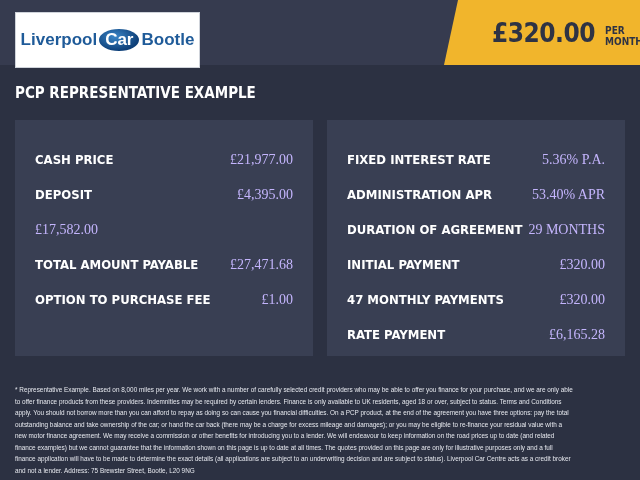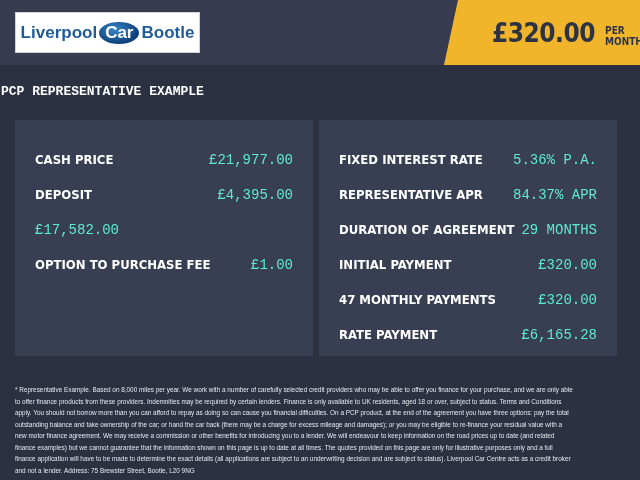--- a/index.html
+++ b/index.html
@@ -1,30 +1,30 @@
 <!DOCTYPE html>
 <html><head>
 <meta charset="utf-8">
 <style>
   * { box-sizing: border-box; margin: 0; padding: 0; }
   html, body { width: 640px; height: 480px; overflow: hidden; }
   body { background: #2c3142; font-family: "DejaVu Sans Condensed", "DejaVu Sans", "Liberation Sans", sans-serif; color: #fff; position: relative; }
   .header { position: absolute; left: 0; top: 0; width: 640px; height: 65px; background: #363b4f; }
-  .logo { position: absolute; left: 15px; top: 12px; width: 185px; height: 41px; background: #fff; border: 1px solid #cfd3da; display: flex; align-items: center; justify-content: center; font-family: "Liberation Sans", sans-serif; font-weight: bold; font-size: 17px; color: #1f5b99; white-space: nowrap; }
+  .logo { position: absolute; left: 15px; top: 12px; width: 185px; height: 56px; background: #fff; border: 1px solid #cfd3da; display: flex; align-items: center; justify-content: center; font-family: "Liberation Sans", sans-serif; font-weight: bold; font-size: 17px; color: #1f5b99; white-space: nowrap; }
   .logo .car { display: inline-block; background: radial-gradient(ellipse at 40% 35%, #3b86c8, #0d3f78 70%); color: #fff; border-radius: 50%; padding: 1px 6px; margin: 0 2px; font-size: 17px; }
   .price-badge { position: absolute; right: 0; top: 0; width: 196px; height: 65px; background: #f1b52c; clip-path: polygon(14px 0, 100% 0, 100% 100%, 0 100%); display: flex; align-items: center; padding-left: 48px; color: #2e3344; }
   .price-amount { font-size: 26px; font-weight: bold; letter-spacing: -0.5px; }
   .price-suffix { font-size: 10px; font-weight: bold; margin-left: 10px; margin-top: 6px; }
-  .section-title { position: absolute; left: 1px; top: 84px; font-size: 13px; font-weight: bold; letter-spacing: 0; font-family: Liberation Mono, monospace; }
+  .section-title { position: absolute; left: 15px; top: 84px; font-size: 15px; font-weight: bold; letter-spacing: 0; }
   .panel { position: absolute; top: 120px; width: 298px; height: 236px; background: #393f53; padding: 22px 20px 8px 20px; }
   .panel.left { left: 15px; }
-  .panel.right { left: 319px; }
+  .panel.right { left: 327px; }
   .row { display: flex; justify-content: space-between; align-items: center; height: 35px; }
   .row .label { font-size: 13px; font-weight: bold; color: #ffffff; }
-  .row .value { font-size: 14px; color: #5eead4; font-family: Liberation Mono, monospace; }
+  .row .value { font-size: 14px; color: #c4b5fd; font-family: Liberation Serif, serif; }
   .footer { position: absolute; left: 15px; top: 384px; width: 560px; font-family: "Liberation Sans", sans-serif; font-size: 6.4px; line-height: 11.5px; color: #e6e8ee; }
 </style>
 </head>
 <body>
 
 <div class="header">
   <div class="logo">
     <span>Liverpool</span>
     <span class="car">Car</span>
     <span>Bootle</span>
@@ -43,33 +43,37 @@
       <span class="value">£21,977.00</span>
     </div>
   <div class="row">
       <span class="label">DEPOSIT</span>
       <span class="value">£4,395.00</span>
     </div>
   <div class="row">
       <span class="value">£17,582.00</span>
     </div>
   <div class="row">
+      <span class="label">TOTAL AMOUNT PAYABLE</span>
+      <span class="value">£27,471.68</span>
+    </div>
+  <div class="row">
       <span class="label">OPTION TO PURCHASE FEE</span>
       <span class="value">£1.00</span>
     </div>
 </div>
 
 <div class="panel right">
   <div class="row">
       <span class="label">FIXED INTEREST RATE</span>
       <span class="value">5.36% P.A.</span>
     </div>
   <div class="row">
-      <span class="label">REPRESENTATIVE APR</span>
-      <span class="value">84.37% APR</span>
+      <span class="label">ADMINISTRATION APR</span>
+      <span class="value">53.40% APR</span>
     </div>
   <div class="row">
       <span class="label">DURATION OF AGREEMENT</span>
       <span class="value">29 MONTHS</span>
     </div>
   <div class="row">
       <span class="label">INITIAL PAYMENT</span>
       <span class="value">£320.00</span>
     </div>
   <div class="row">

